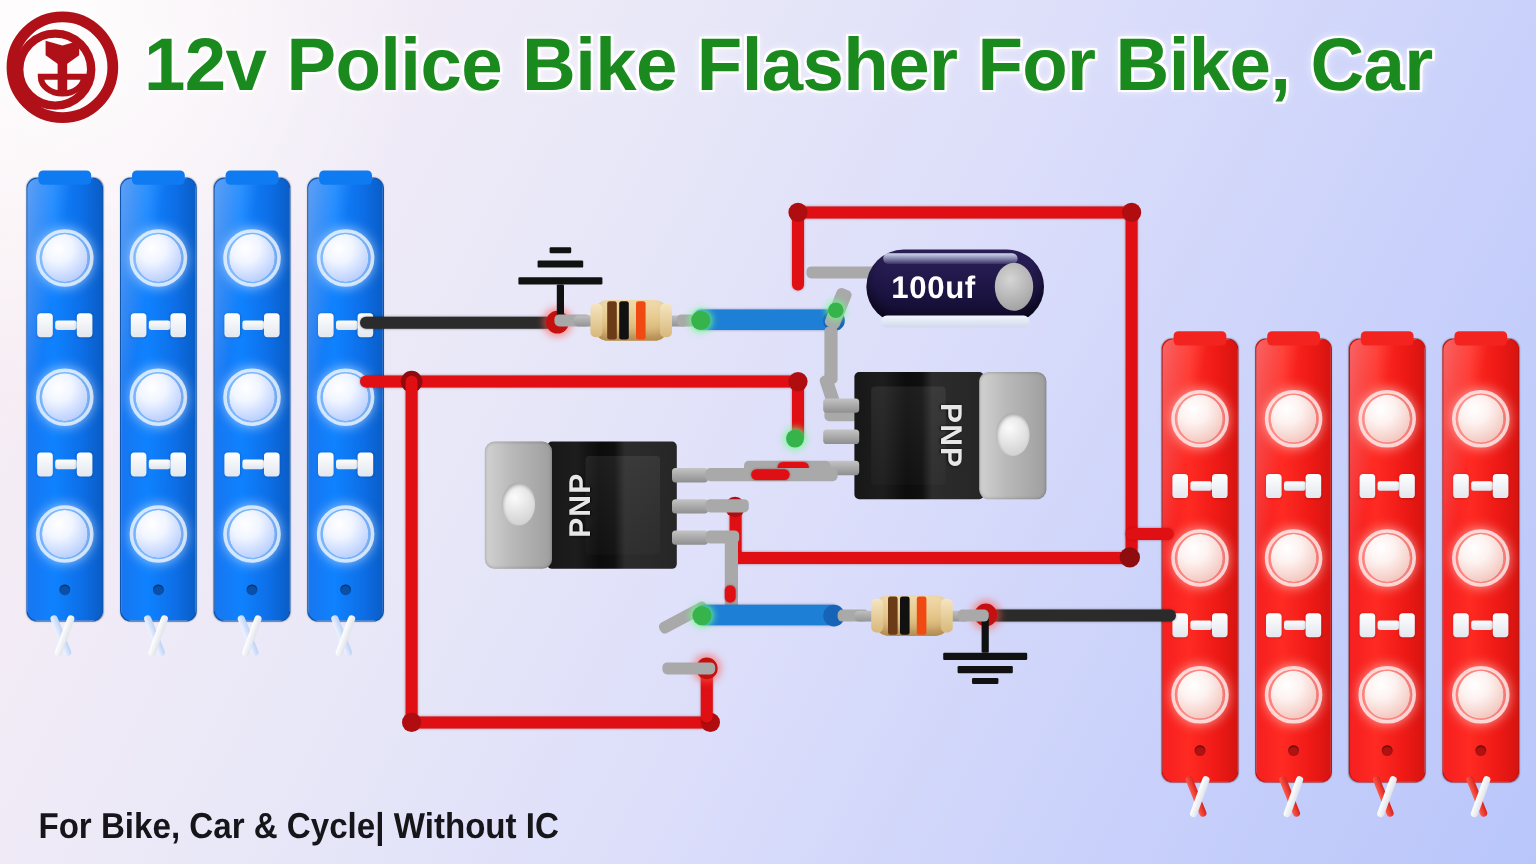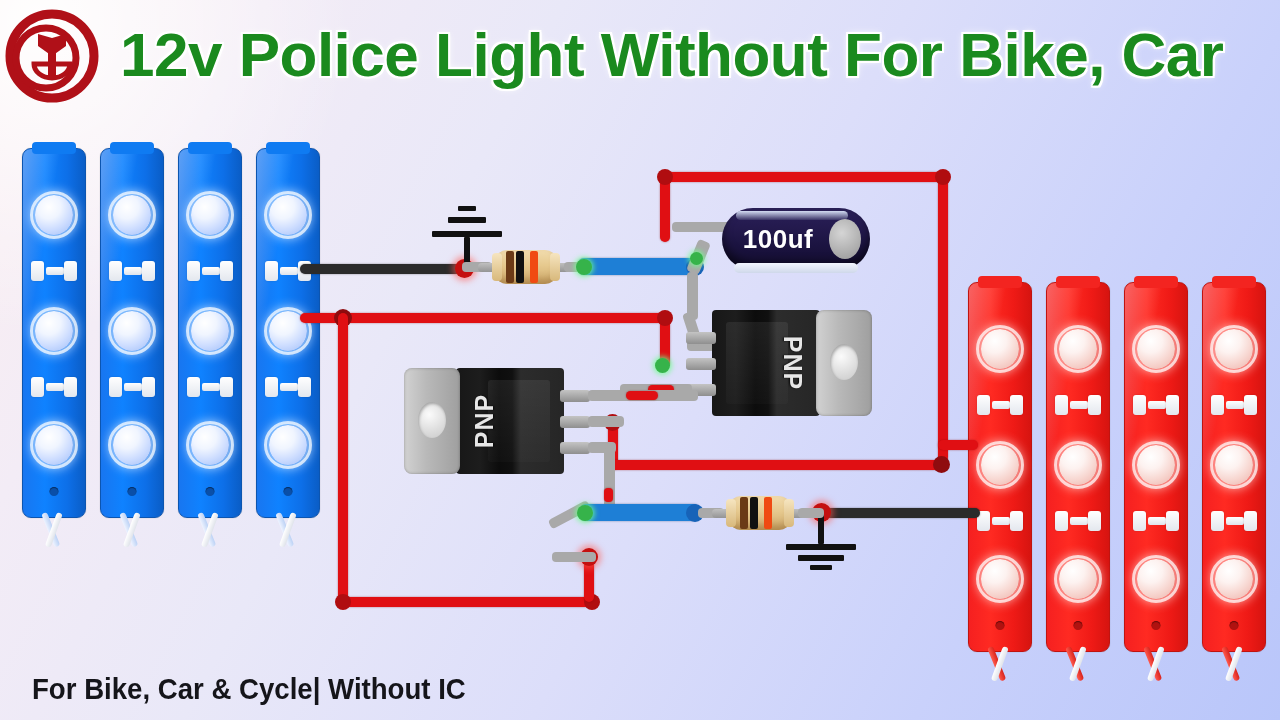--- a/index.html
+++ b/index.html
@@ -195,21 +195,21 @@
 <div id="stage">
 
   <svg id="logo" viewBox="0 0 96 96">
     <circle cx="48" cy="48" r="42" fill="none" stroke="#b01018" stroke-width="9"></circle>
     <circle cx="42" cy="50" r="30" fill="none" stroke="#b01018" stroke-width="7"></circle>
     <path d="M48 30 L48 48 L34 38 L34 26 Z M48 30 L48 48 L62 38 L62 26 Z" fill="#b01018"></path>
     <rect x="44" y="44" width="8" height="26" fill="#b01018"></rect>
     <path d="M30 56 a18 14 0 0 0 36 0 z" fill="none" stroke="#b01018" stroke-width="5"></path>
   </svg>
 
-  <div id="title">12v Police Light Without For Bike, Car</div>
+  <div id="title">12v Police Bike Flasher For Bike, Car</div>
 
   <div class="modgroup" style="left:22px;top:148px;width:296px;height:368px;">
     <div class="mod blue" style="left:0px;">
       <div class="tabtop"></div>
       <div class="lens" style="top:42px;">
           <div class="dome"></div>
           <div class="ring"></div>
         </div>
       <div class="pads" style="top:110px;">
           <div class="padbar"></div>

